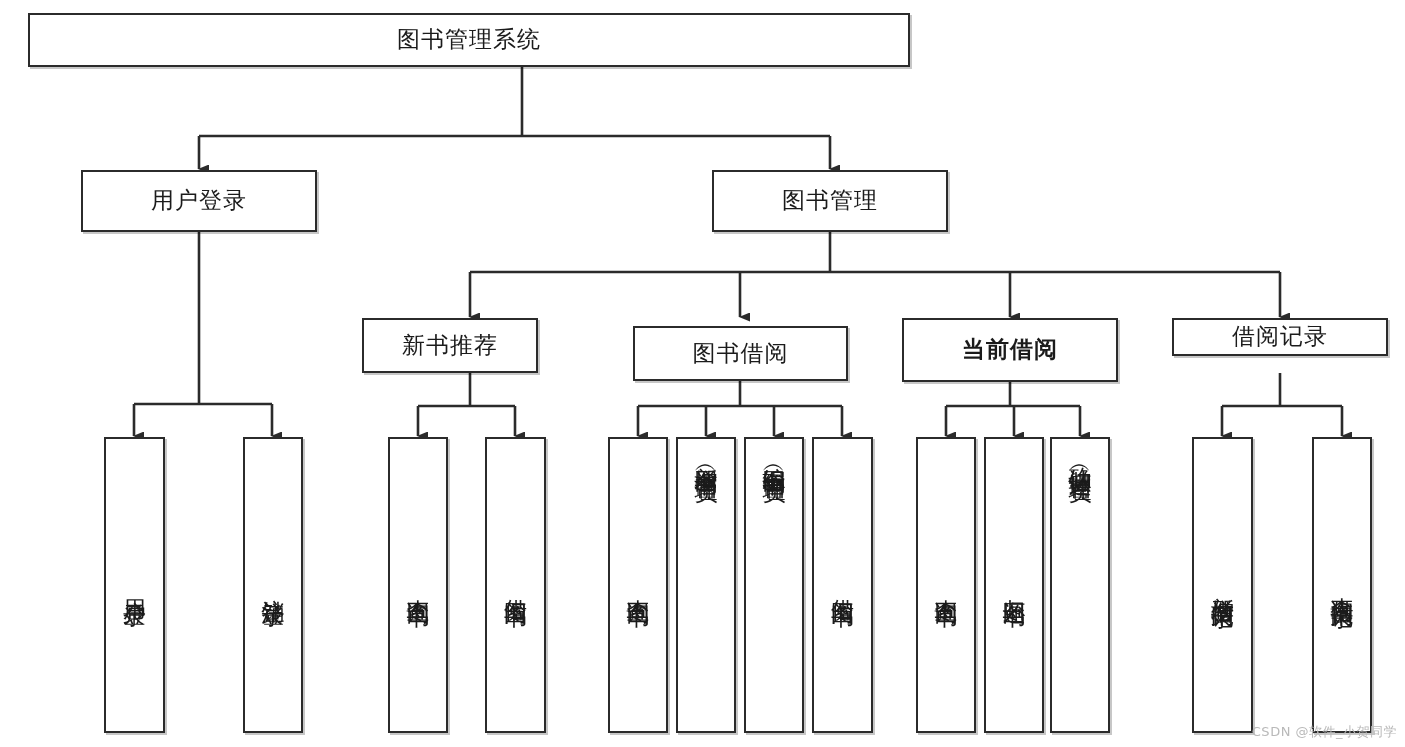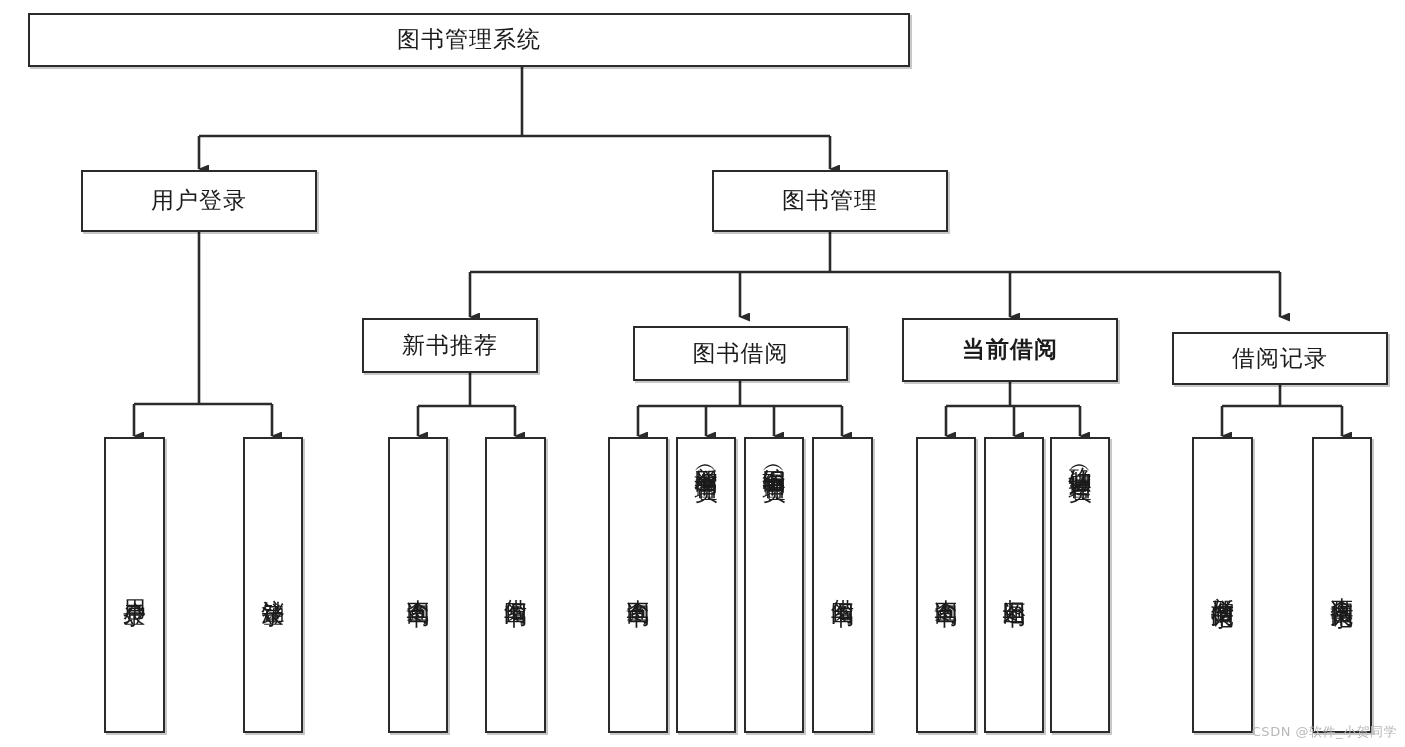--- a/index.html
+++ b/index.html
@@ -128,21 +128,21 @@
       </div>
       <div class="node horiz" style="left: 362px; top: 318px; width: 176px; height: 55px;">
         <span>新书推荐</span>
       </div>
       <div class="node horiz" style="left: 633px; top: 326px; width: 215px; height: 55px;">
         <span>图书借阅</span>
       </div>
       <div class="node horiz" style="left: 902px; top: 318px; width: 216px; height: 64px; font-weight: bold;">
         <span>当前借阅</span>
       </div>
-      <div class="node horiz" style="left: 1172px; top: 332px; width: 216px; height: 53px; justify-content: center;">
+      <div class="node horiz" style="left: 1172px; top: 318px; width: 216px; height: 38px; justify-content: center;">
         <span>借阅记录</span>
       </div>
       <div class="node vert centered" style="left: 104px; top: 437px; width: 61px; height: 296px;">
         <span class="vlabel">用户登录</span>
       </div>
       <div class="node vert centered" style="left: 243px; top: 437px; width: 60px; height: 296px;">
         <span class="vlabel">注销登录</span>
       </div>
       <div class="node vert centered" style="left: 388px; top: 437px; width: 60px; height: 296px;">
         <span class="vlabel">查询图书</span>

